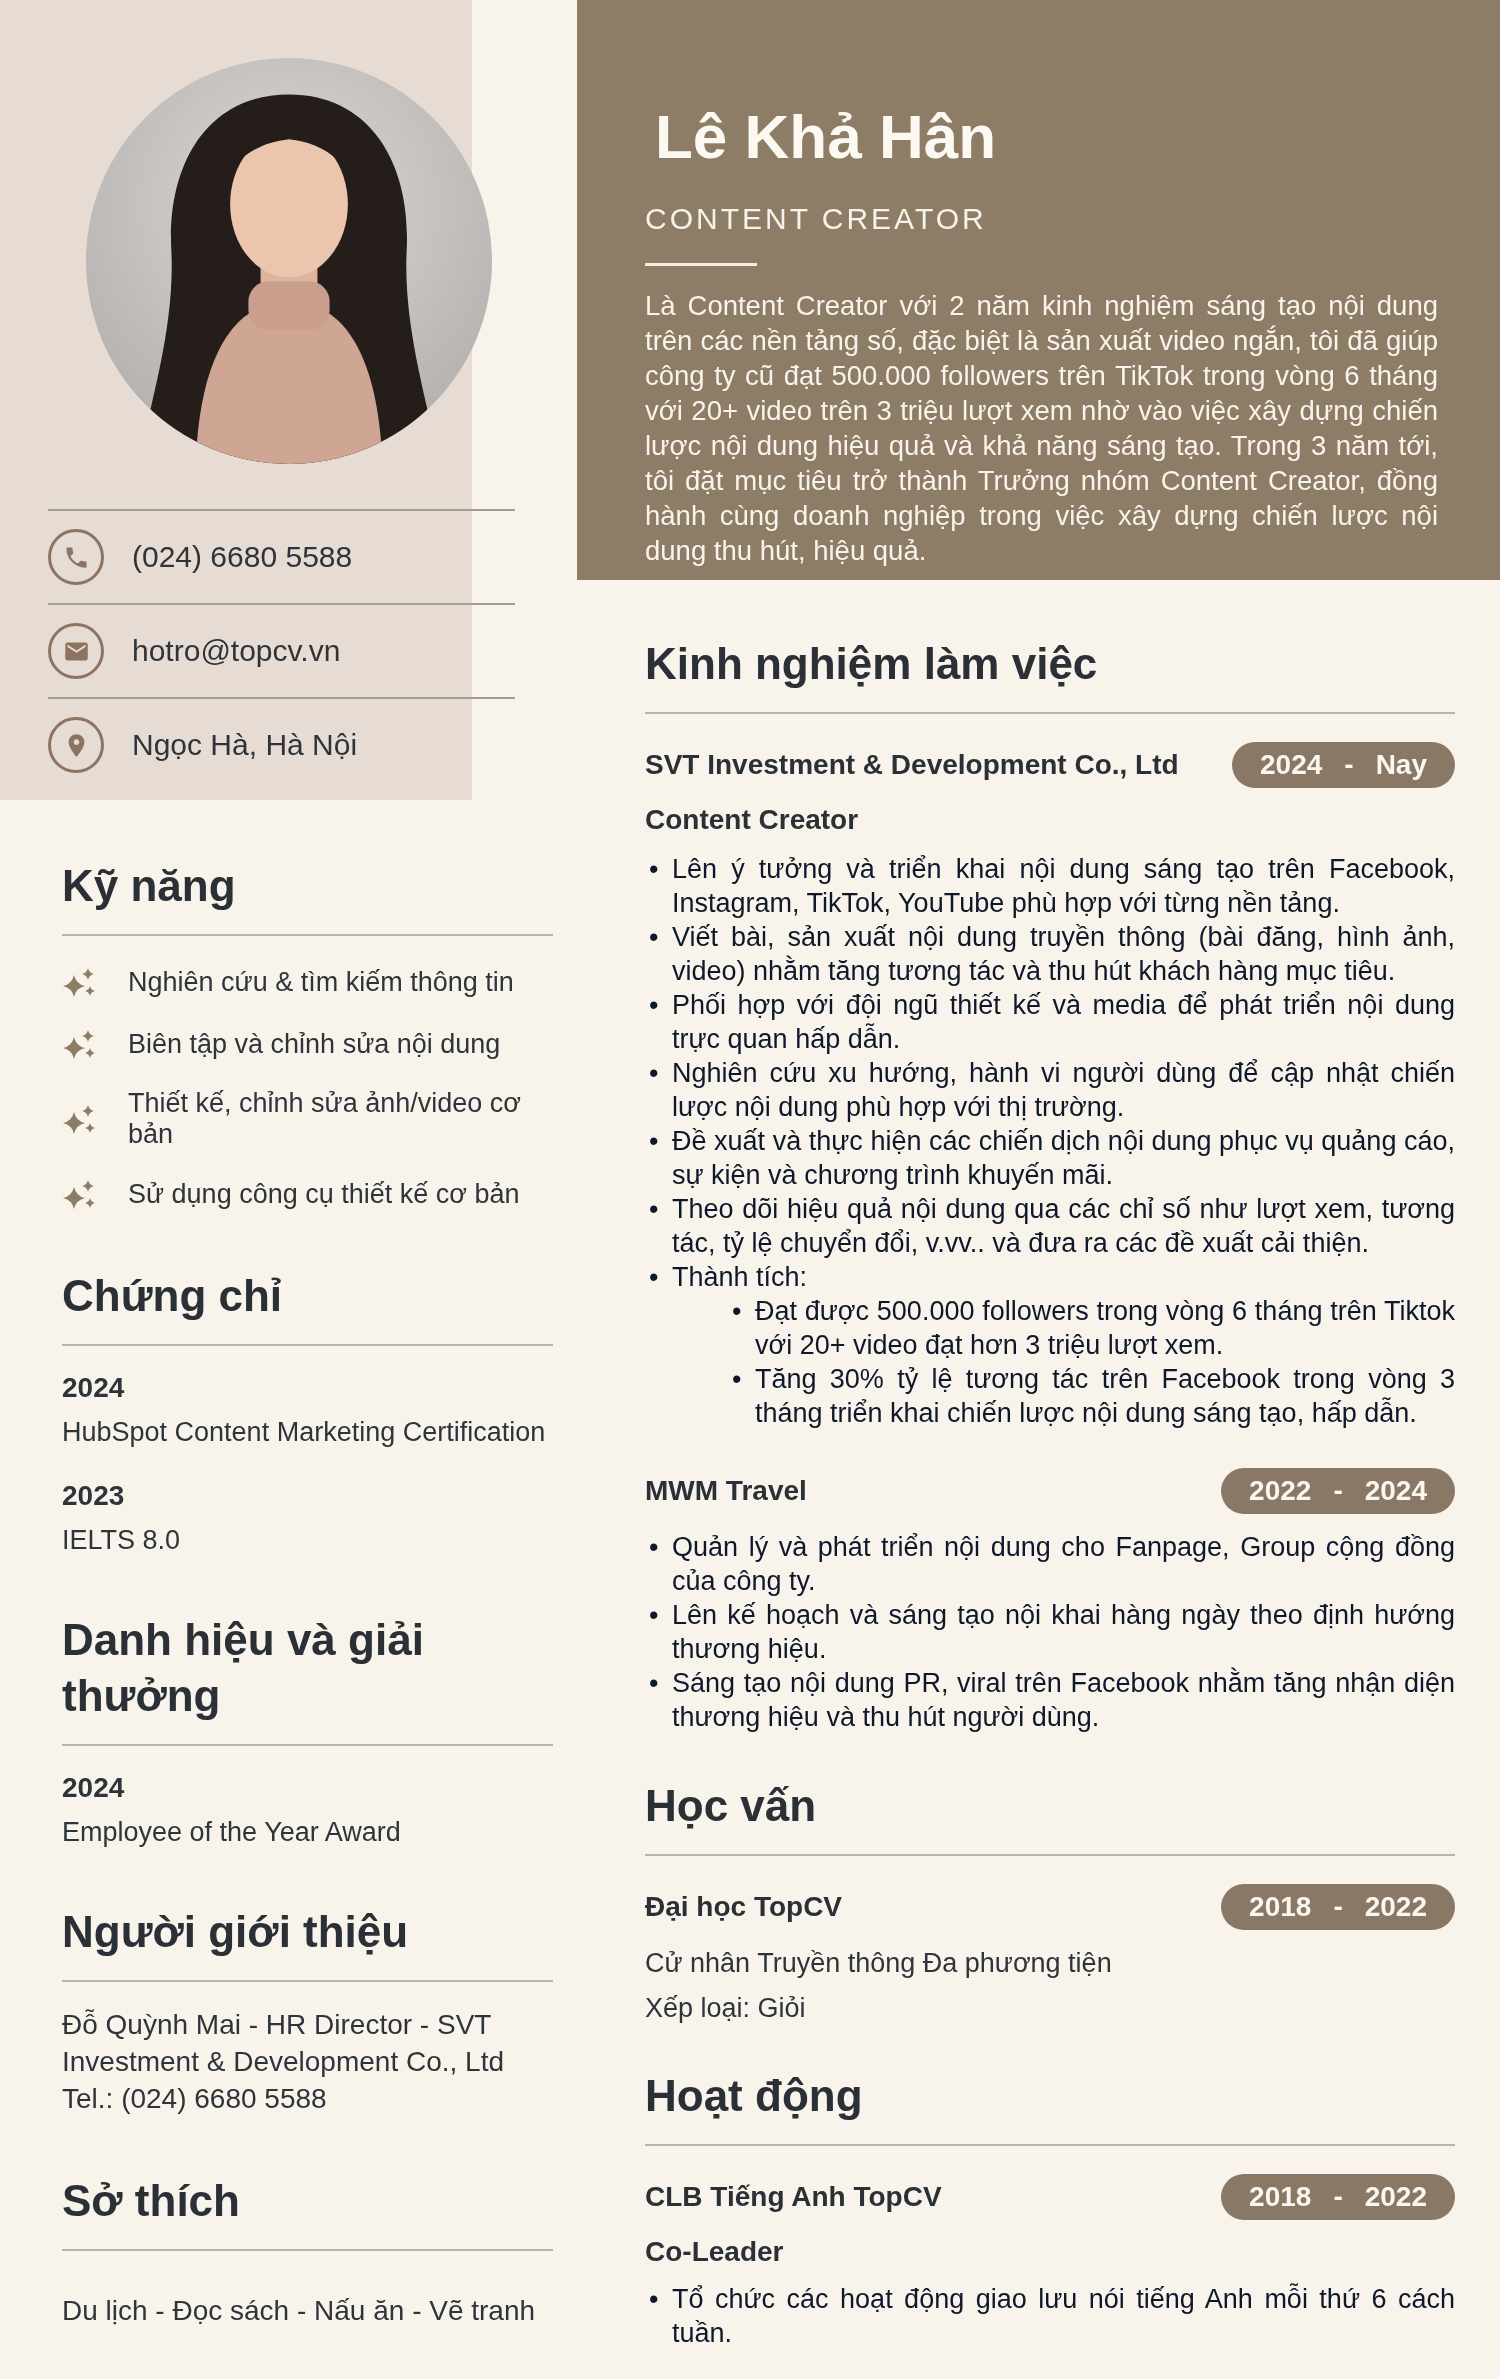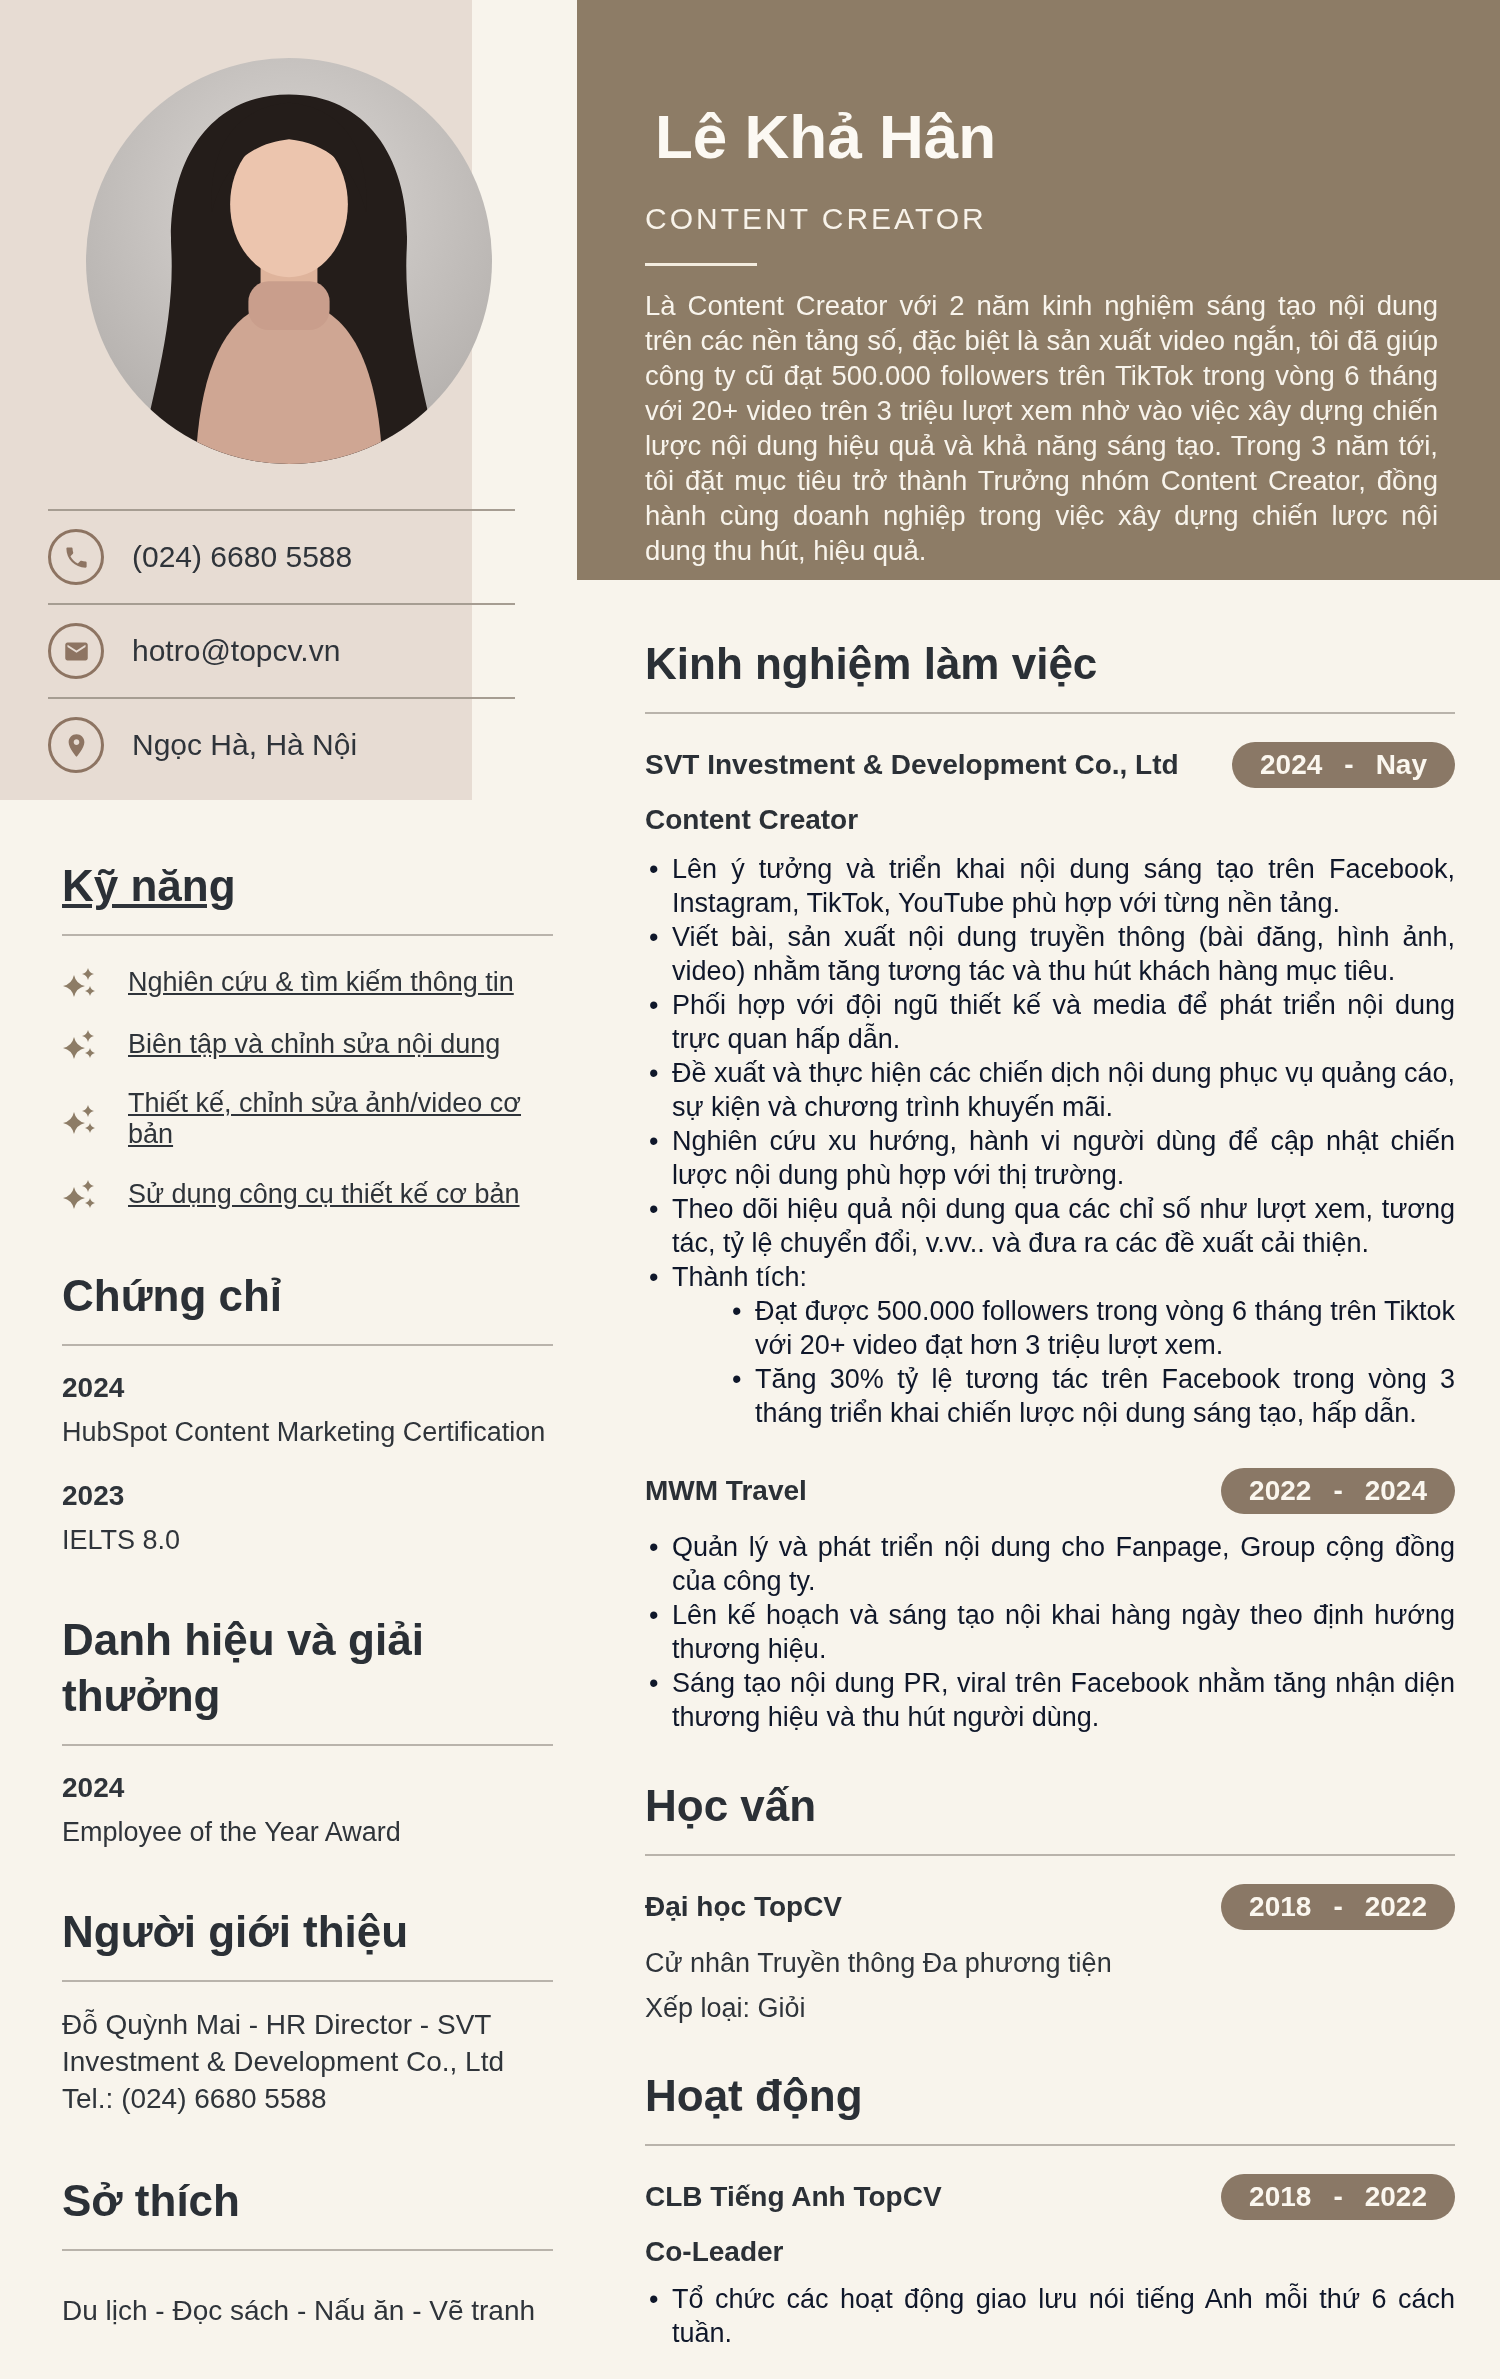--- a/index.html
+++ b/index.html
@@ -19,21 +19,21 @@
 
   .contacts{position:absolute;left:48px;top:509px;width:467px;}
   .contact-row{display:flex;align-items:center;gap:28px;height:92px;border-top:2px solid #a69d92;}
   .icon-circle{flex:0 0 auto;width:56px;height:56px;box-sizing:border-box;border:3px solid #8d7462;
     border-radius:50%;display:flex;align-items:center;justify-content:center;background:transparent;}
   .icon-circle svg{width:27px;height:27px;fill:#8d7462;display:block;}
   .contact-text{font-size:30px;color:#2f343a;}
 
   .sidebar-body{position:absolute;left:62px;top:800px;width:491px;}
   .side-section{margin-top:56px;}
-  .side-section.first{margin-top:58px;text-decoration:underline;}
+  .side-section.first{margin-top:58px;}
   .side-h{font-size:44px;line-height:56px;font-weight:700;color:#2b3036;margin:0;}
   .rule{height:2px;background:#b9b3ab;margin-top:20px;}
 
   .skills-list{list-style:none;margin:28px 0 0;padding:0;}
   .skills-list li{display:flex;align-items:center;gap:30px;margin-bottom:26px;font-size:27px;}
   .skill-icon{flex:0 0 auto;}
   .skill-icon svg{width:36px;height:36px;display:block;fill:#8d7c66;}
 
   .entry-year{font-size:28px;font-weight:700;margin-top:26px;}
   .entry-name{font-size:27px;margin-top:13px;}
@@ -227,22 +227,22 @@
               <span>2024</span>
               <span>-</span>
               <span>Nay</span>
             </span>
           </div>
           <div class="role">Content Creator</div>
           <ul class="bullets">
             <li>Lên ý tưởng và triển khai nội dung sáng tạo trên Facebook, Instagram, TikTok, YouTube phù hợp với từng nền tảng.</li>
             <li>Viết bài, sản xuất nội dung truyền thông (bài đăng, hình ảnh, video) nhằm tăng tương tác và thu hút khách hàng mục tiêu.</li>
             <li>Phối hợp với đội ngũ thiết kế và media để phát triển nội dung trực quan hấp dẫn.</li>
+            <li>Nghiên cứu xu hướng, hành vi người dùng để cập nhật chiến lược nội dung phù hợp với thị trường.</li>
             <li>Đề xuất và thực hiện các chiến dịch nội dung phục vụ quảng cáo, sự kiện và chương trình khuyến mãi.</li>
-            <li>Nghiên cứu xu hướng, hành vi người dùng để cập nhật chiến lược nội dung phù hợp với thị trường.</li>
             <li>Theo dõi hiệu quả nội dung qua các chỉ số như lượt xem, tương tác, tỷ lệ chuyển đổi, v.vv.. và đưa ra các đề xuất cải thiện.</li>
             <li>
               <span>Thành tích:</span>
               <ul class="bullets">
                 <li>Đạt được 500.000 followers trong vòng 6 tháng trên Tiktok với 20+ video đạt hơn 3 triệu lượt xem.</li>
                 <li>Tăng 30% tỷ lệ tương tác trên Facebook trong vòng 3 tháng triển khai chiến lược nội dung sáng tạo, hấp dẫn.</li>
               </ul>
             </li>
           </ul>
         </div>

